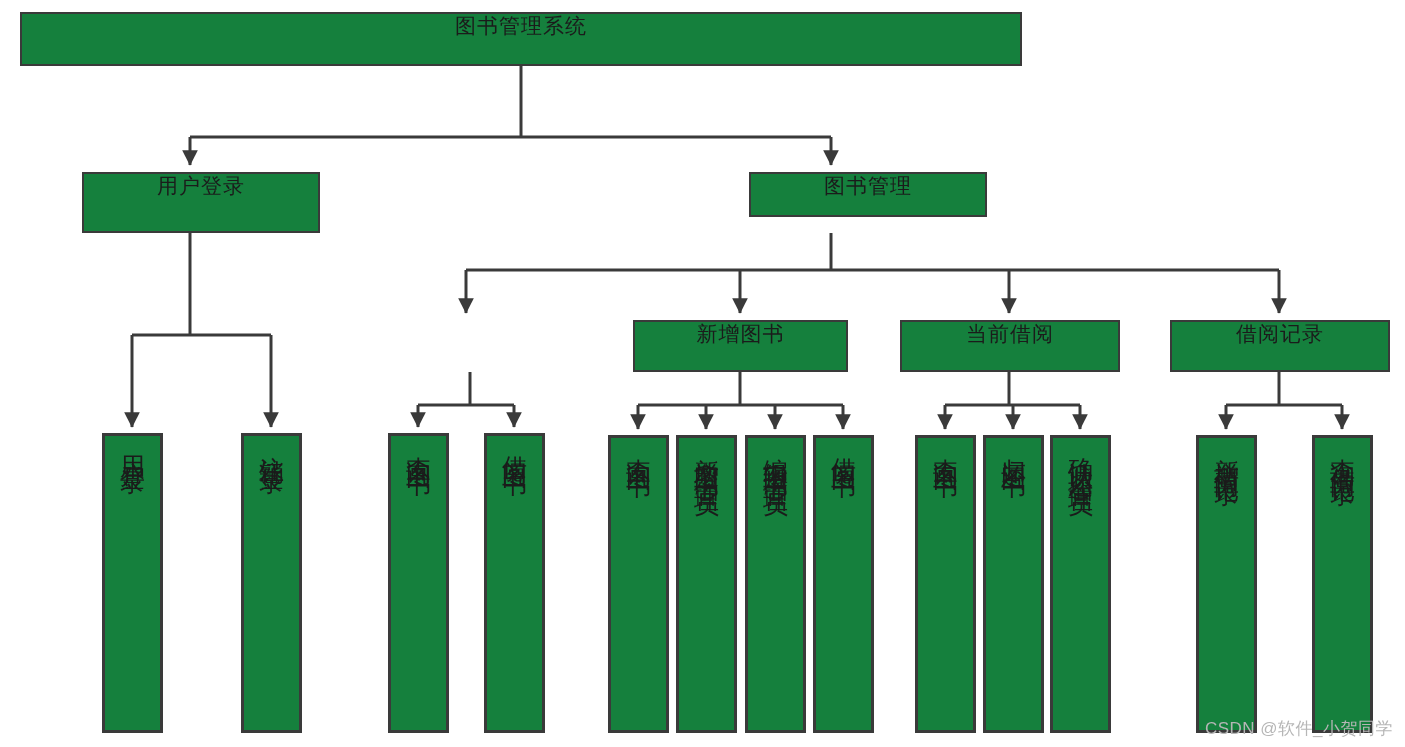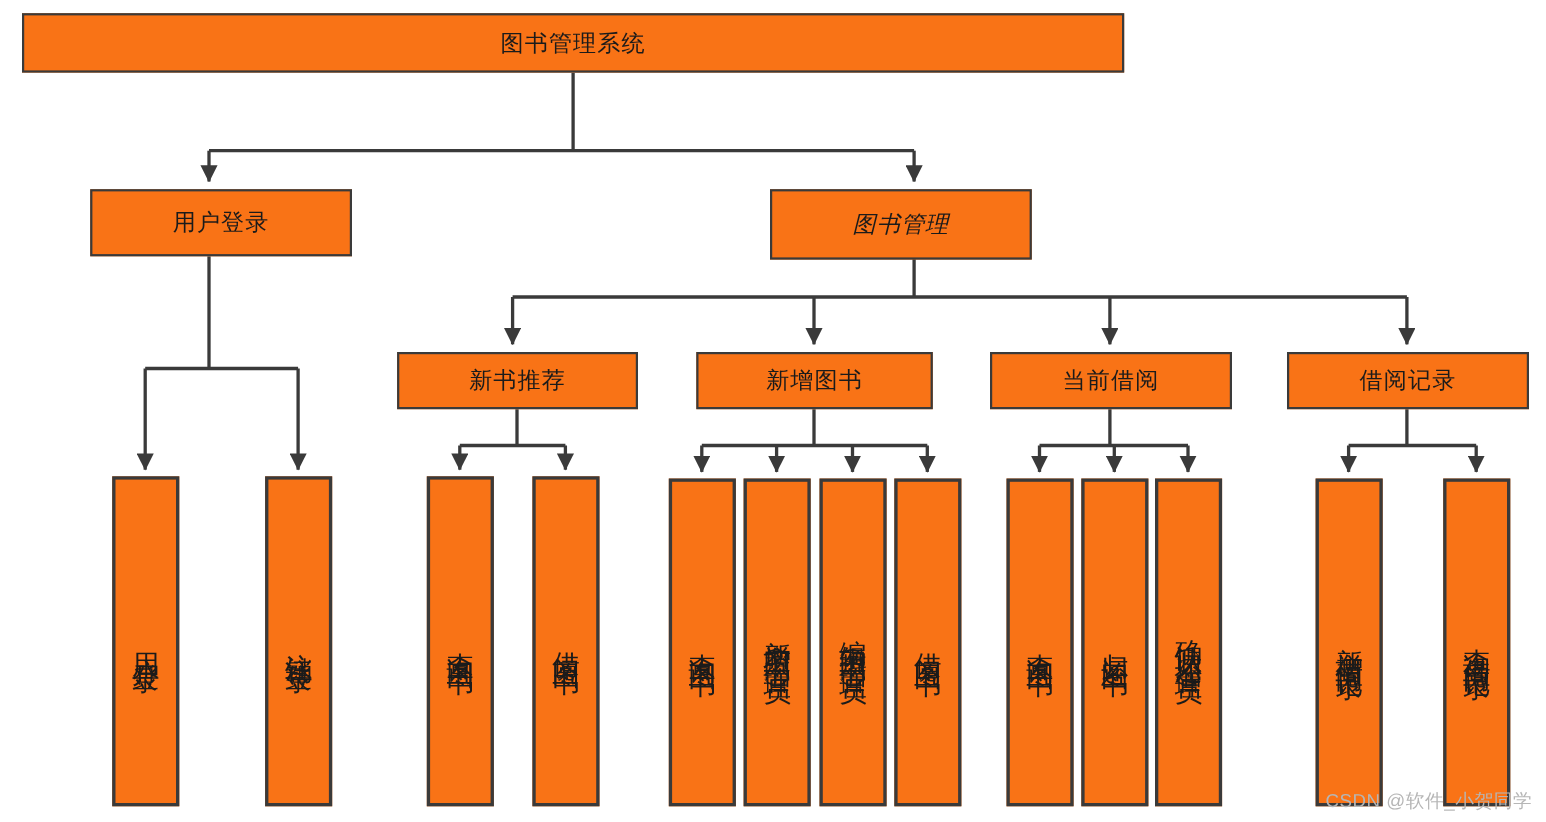--- a/index.html
+++ b/index.html
@@ -6,24 +6,24 @@
   body{
     width:1405px;height:747px;
     font-family:"DejaVu Sans","Liberation Sans",sans-serif;
     overflow:hidden;
     position:relative;
   }
   #diagram{position:absolute;left:0;top:0;width:1405px;height:747px;}
   .box{
     position:absolute;
     box-sizing:border-box;
-    background:#f97316;
+    background:#15803d;
     border:2.5px solid #3a3a3a;
     display:flex;
-    align-items:center;
+    align-items:flex-start;
     justify-content:center;
   }
   .box-label{
     color:#1b1b1b;
     font-size:21px;
     line-height:1.15;
     letter-spacing:1px;
     white-space:nowrap;
     text-align:center;
   }
@@ -106,27 +106,24 @@
     </g>
   </svg>
 
   <div class="box" style="left:20px;top:12px;width:1002px;height:54px;">
     <span class="box-label">图书管理系统</span>
   </div>
 
   <div class="box" style="left:82px;top:172px;width:238px;height:61px;">
     <span class="box-label">用户登录</span>
   </div>
-  <div class="box" style="left:700px;top:172px;width:238px;height:64px;font-style:italic;">
+  <div class="box" style="left:749px;top:172px;width:238px;height:45px;">
     <span class="box-label">图书管理</span>
   </div>
 
-  <div class="box" style="left:361px;top:320px;width:219px;height:52px;">
-    <span class="box-label">新书推荐</span>
-  </div>
   <div class="box" style="left:633px;top:320px;width:215px;height:52px;">
     <span class="box-label">新增图书</span>
   </div>
   <div class="box" style="left:1170px;top:320px;width:220px;height:52px;">
     <span class="box-label">借阅记录</span>
   </div>
   <div class="box" style="left:900px;top:320px;width:220px;height:52px;">
     <span class="box-label">当前借阅</span>
   </div>
 

